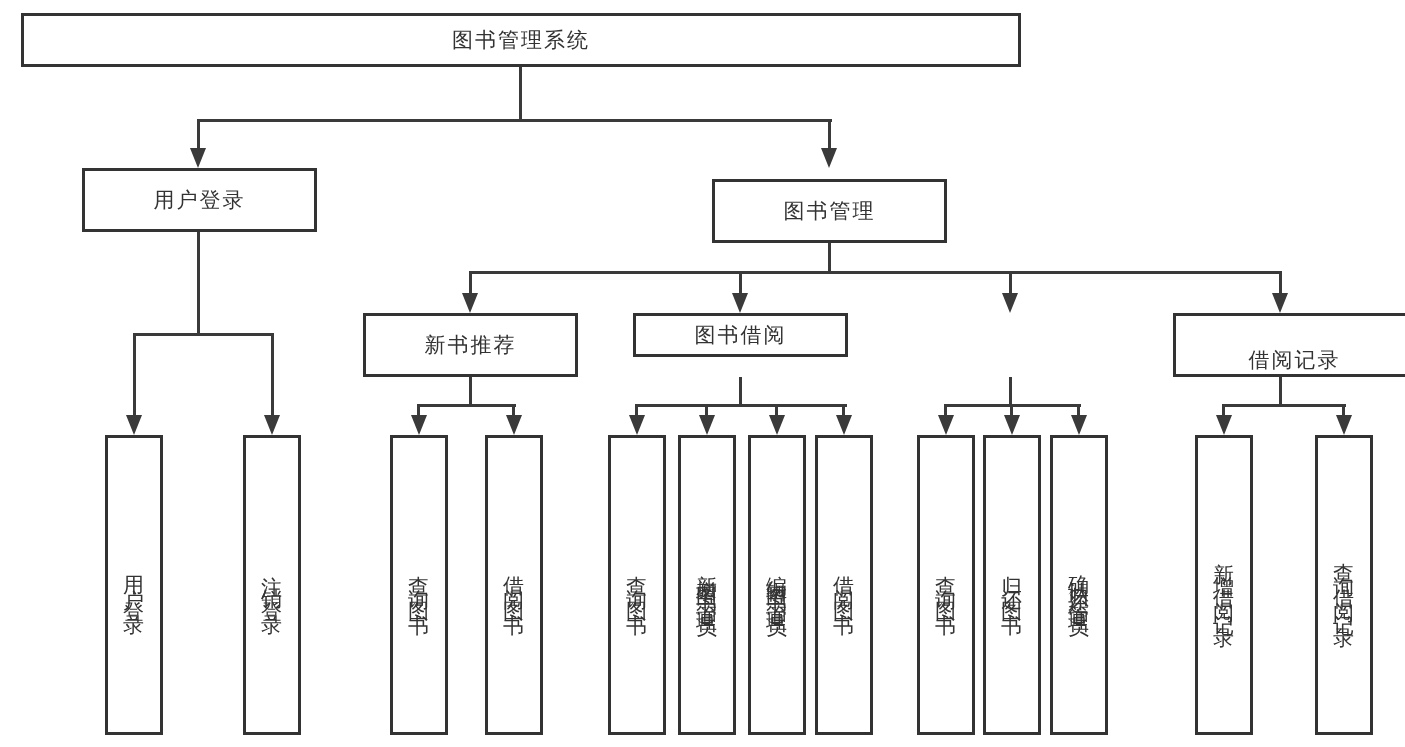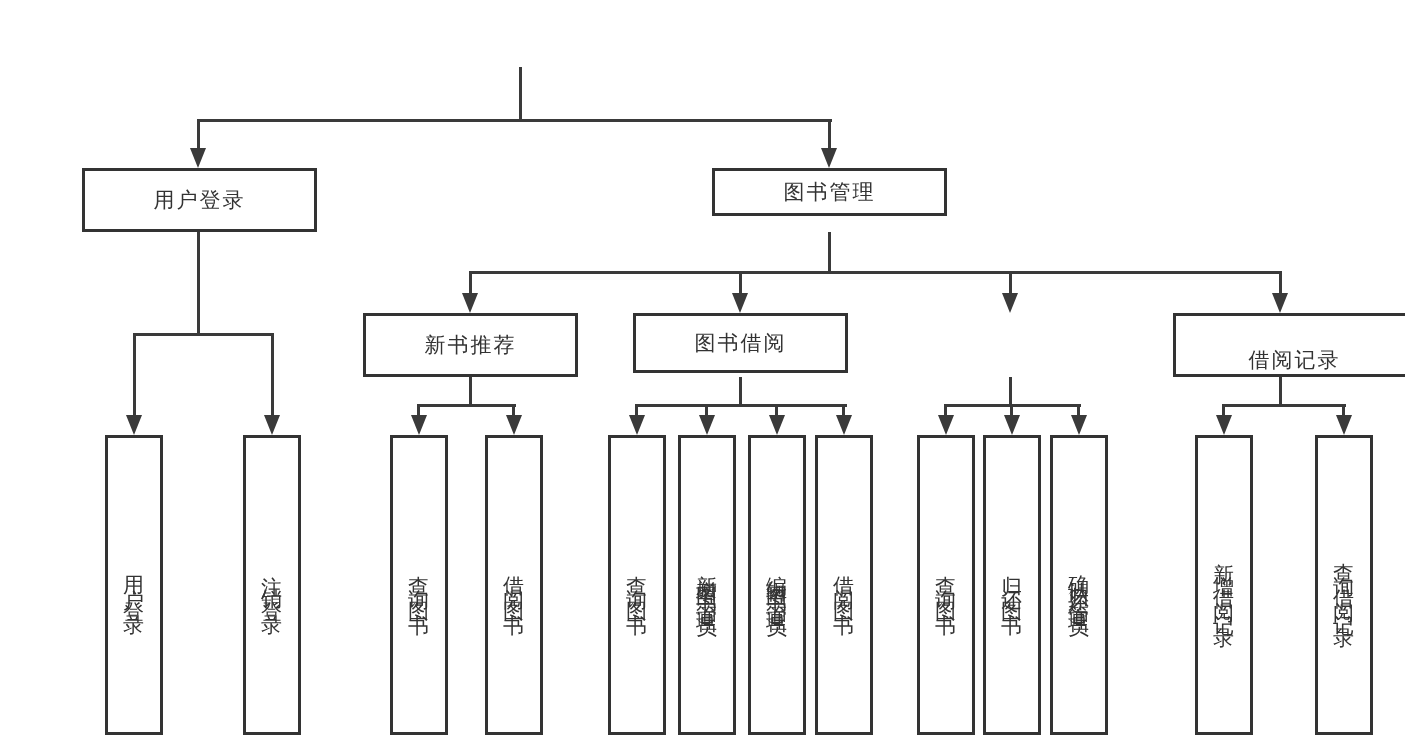--- a/index.html
+++ b/index.html
@@ -70,32 +70,35 @@
     color:#b5b5b5;
     letter-spacing:1px;
     z-index:5;
   }
 </style>
 </head>
 <body>
 
 <div id="canvas">
 
+  <div class="box" style="left:21px; top:13px; width:1000px; height:54px;">
+    <span>图书管理系统</span>
+  </div>
 
   <div class="vl" style="left:519px; top:67px; height:54px;"></div>
   <div class="hl" style="left:197px; top:119px; width:635px;"></div>
   <div class="vl" style="left:197px; top:119px; height:35px;"></div>
   <div class="ar" style="left:190px; top:148px;"></div>
   <div class="vl" style="left:828px; top:119px; height:35px;"></div>
   <div class="ar" style="left:821px; top:148px;"></div>
 
   <div class="box" style="left:82px; top:168px; width:235px; height:64px;">
     <span>用户登录</span>
   </div>
-  <div class="box" style="left:712px; top:168px; width:235px; height:48px;">
+  <div class="box" style="left:712px; top:179px; width:235px; height:64px;">
     <span>图书管理</span>
   </div>
 
   <div class="vl" style="left:197px; top:232px; height:103px;"></div>
   <div class="hl" style="left:133px; top:333px; width:141px;"></div>
   <div class="vl" style="left:133px; top:333px; height:82px;"></div>
   <div class="ar" style="left:126px; top:415px;"></div>
   <div class="vl" style="left:271px; top:333px; height:82px;"></div>
   <div class="ar" style="left:264px; top:415px;"></div>
 
@@ -106,21 +109,21 @@
   <div class="vl" style="left:739px; top:271px; height:24px;"></div>
   <div class="ar" style="left:732px; top:293px;"></div>
   <div class="vl" style="left:1009px; top:271px; height:24px;"></div>
   <div class="ar" style="left:1002px; top:293px;"></div>
   <div class="vl" style="left:1279px; top:271px; height:24px;"></div>
   <div class="ar" style="left:1272px; top:293px;"></div>
 
   <div class="box" style="left:363px; top:313px; width:215px; height:64px;">
     <span>新书推荐</span>
   </div>
-  <div class="box" style="left:633px; top:313px; width:215px; height:60px;">
+  <div class="box" style="left:633px; top:313px; width:215px; height:44px;">
     <span>图书借阅</span>
   </div>
   <div class="box" style="left:1173px; top:313px; width:243px; height:64px;align-items:flex-end;">
     <span>借阅记录</span>
   </div>
 
   <div class="vl" style="left:469px; top:377px; height:30px;"></div>
   <div class="hl" style="left:417px; top:404px; width:99px;"></div>
   <div class="vl" style="left:417px; top:404px; height:13px;"></div>
   <div class="ar" style="left:411px; top:415px;"></div>

